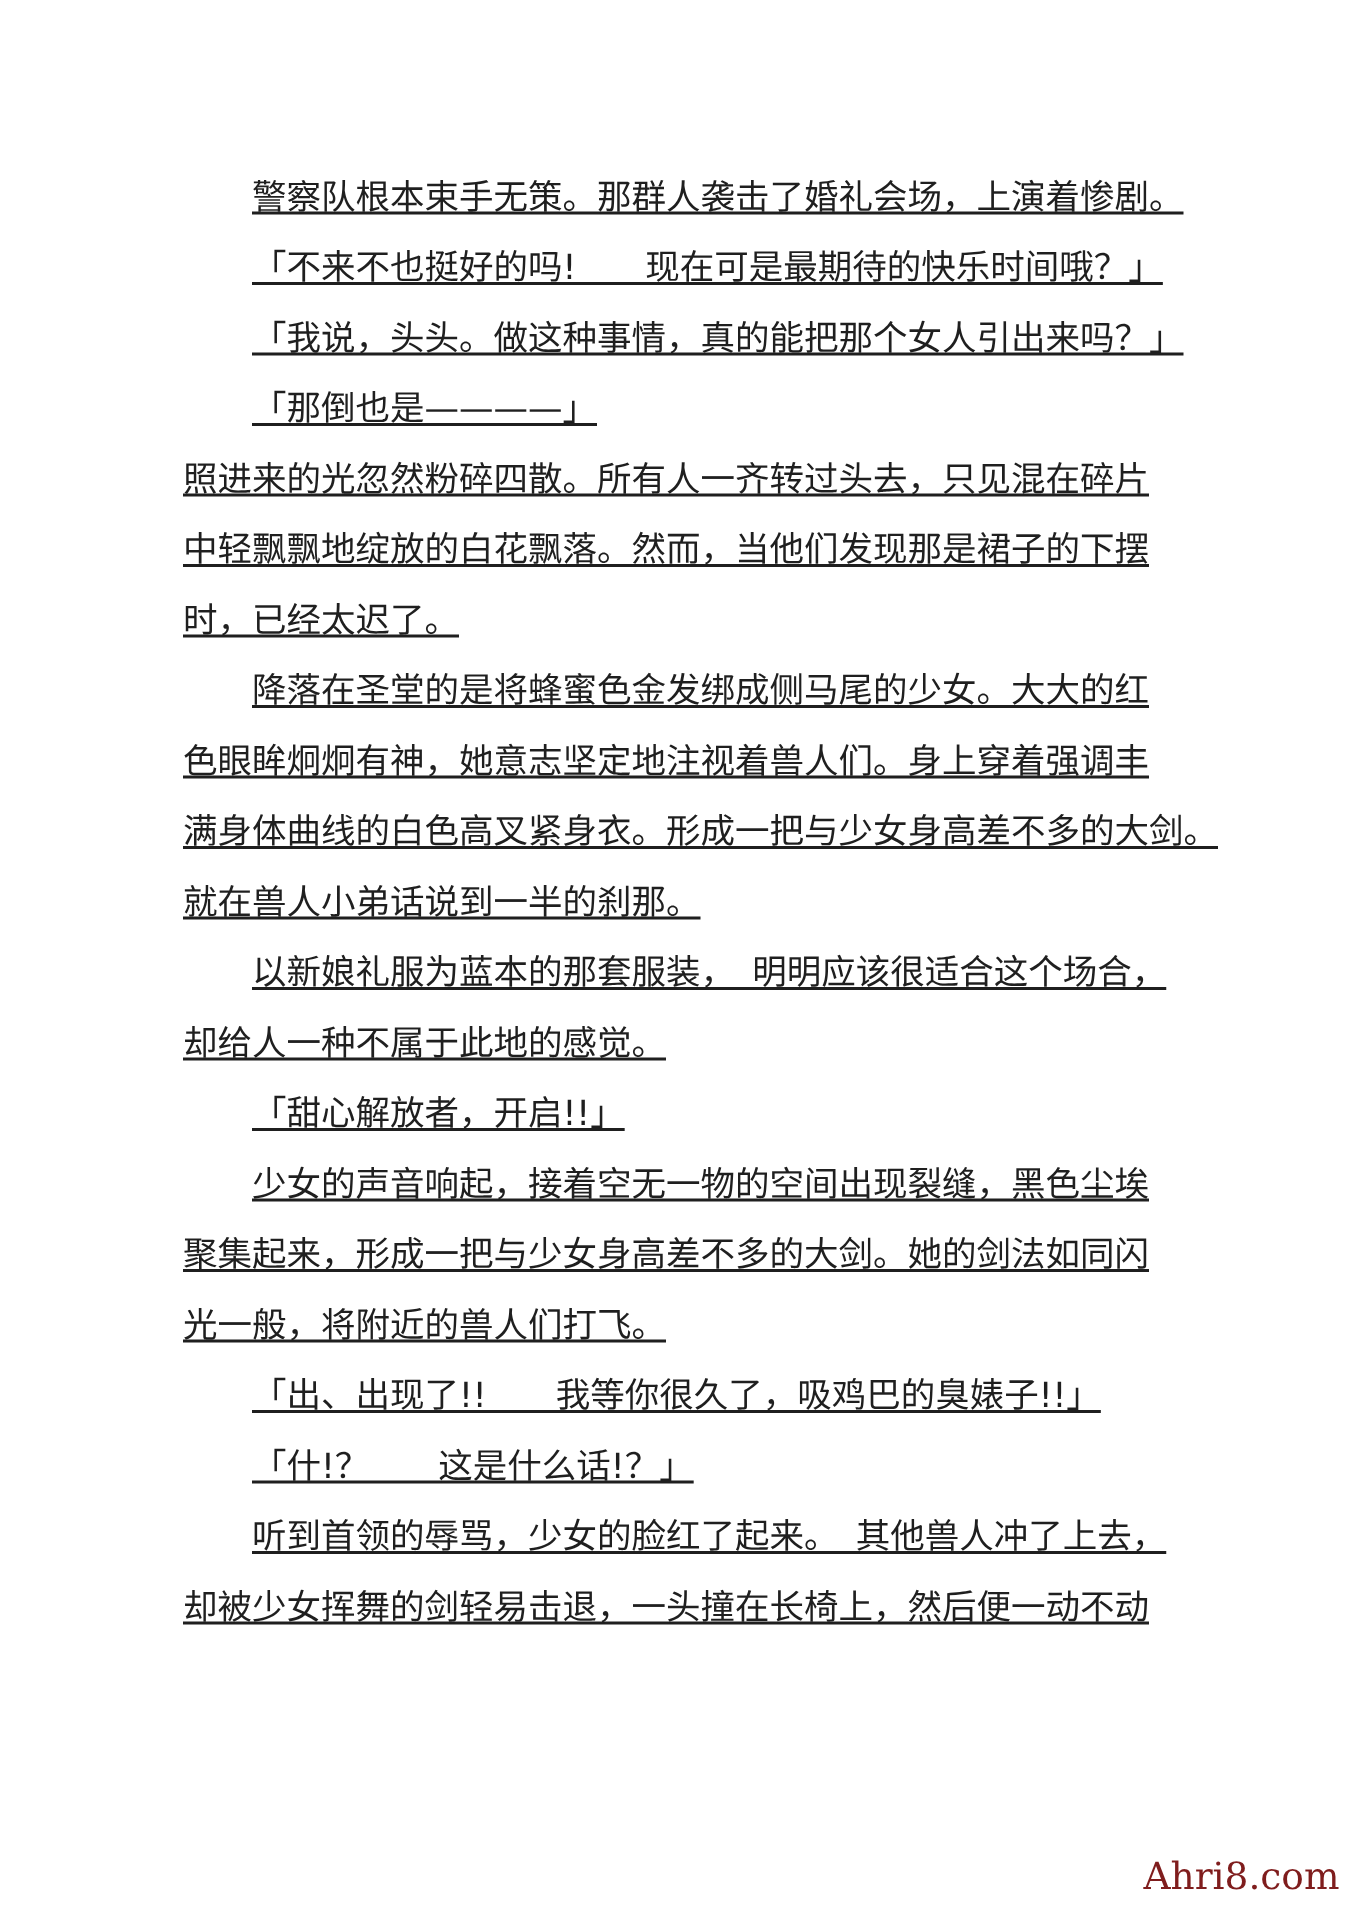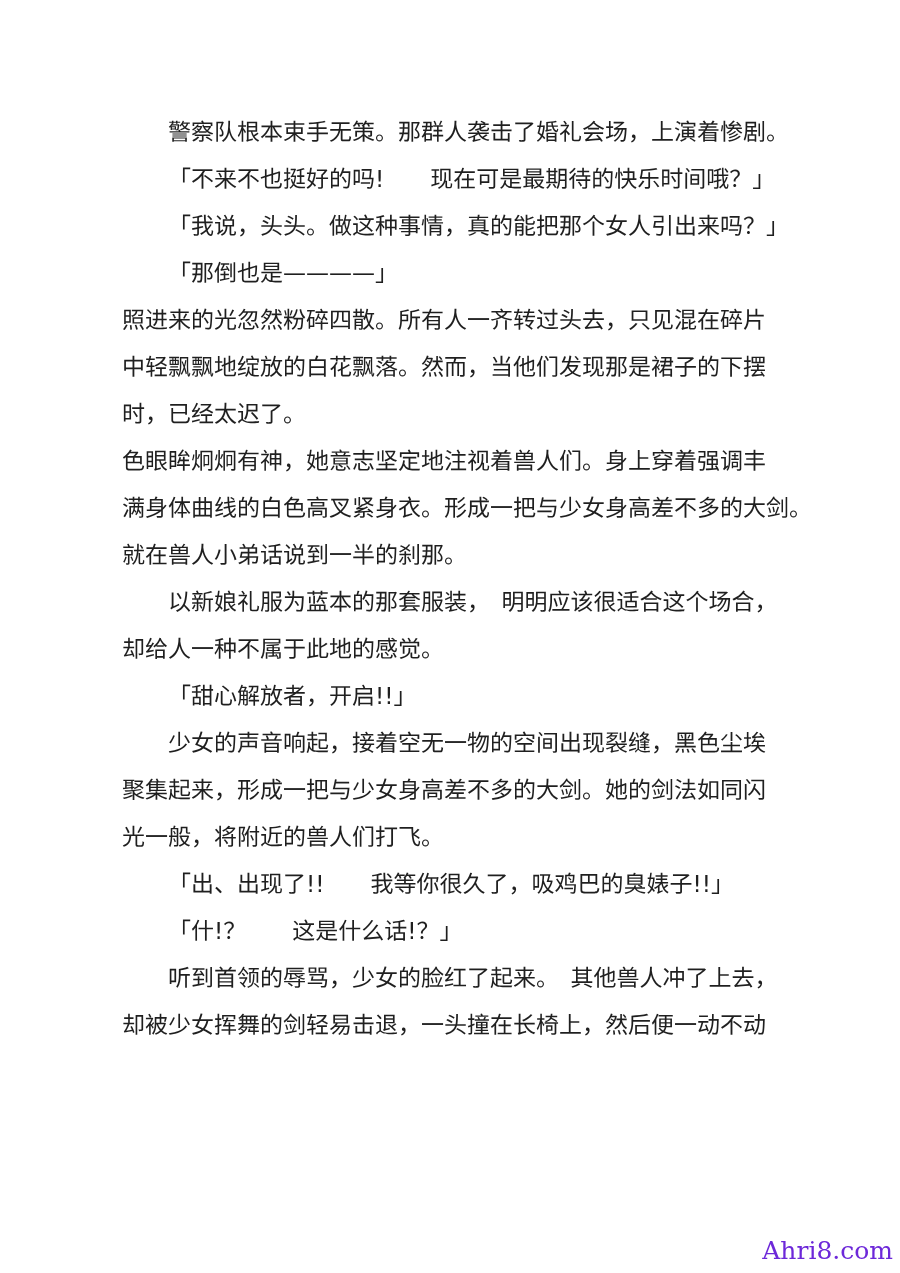--- a/index.html
+++ b/index.html
@@ -17,20 +17,21 @@
   }
   .text-block {
     position: absolute;
     left: 122px;
     top: 109px;
     width: 652px;
     font-size: 23px;
     line-height: 47px;
     color: #1f1f1f;
     letter-spacing: 0px;
+    text-decoration: underline;
   }
   .line {
     height: 47px;
     white-space: nowrap;
   }
   .line.indent {
     padding-left: 46px;
   }
   .watermark {
     position: absolute;
@@ -47,30 +48,31 @@
 <div class="page">
 
   <div class="text-block" style="color: rgb(31, 31, 31);">
     <div class="line indent">警察队根本束手无策。那群人袭击了婚礼会场，上演着惨剧。</div>
     <div class="line indent">「不来不也挺好的吗!　　现在可是最期待的快乐时间哦？」</div>
     <div class="line indent">「我说，头头。做这种事情，真的能把那个女人引出来吗？」</div>
     <div class="line indent">「那倒也是————」</div>
     <div class="line">照进来的光忽然粉碎四散。所有人一齐转过头去，只见混在碎片</div>
     <div class="line">中轻飘飘地绽放的白花飘落。然而，当他们发现那是裙子的下摆</div>
     <div class="line">时，已经太迟了。</div>
+    <div class="line indent">降落在圣堂的是将蜂蜜色金发绑成侧马尾的少女。大大的红</div>
     <div class="line">色眼眸炯炯有神，她意志坚定地注视着兽人们。身上穿着强调丰</div>
     <div class="line">满身体曲线的白色高叉紧身衣。形成一把与少女身高差不多的大剑。</div>
     <div class="line">就在兽人小弟话说到一半的刹那。</div>
     <div class="line indent">以新娘礼服为蓝本的那套服装，　明明应该很适合这个场合，</div>
     <div class="line">却给人一种不属于此地的感觉。</div>
     <div class="line indent">「甜心解放者，开启!!」</div>
     <div class="line indent">少女的声音响起，接着空无一物的空间出现裂缝，黑色尘埃</div>
     <div class="line">聚集起来，形成一把与少女身高差不多的大剑。她的剑法如同闪</div>
     <div class="line">光一般，将附近的兽人们打飞。</div>
     <div class="line indent">「出、出现了!!　　我等你很久了，吸鸡巴的臭婊子!!」</div>
     <div class="line indent">「什!？　　这是什么话!？」</div>
     <div class="line indent">听到首领的辱骂，少女的脸红了起来。　其他兽人冲了上去，</div>
     <div class="line">却被少女挥舞的剑轻易击退，一头撞在长椅上，然后便一动不动</div>
   </div>
 
-  <div class="watermark" style="color: #6d28d9;">Ahri8.com</div>
+  <div class="watermark" style="color: #7f1d1d;">Ahri8.com</div>
 
 </div>
 
 </body></html>

